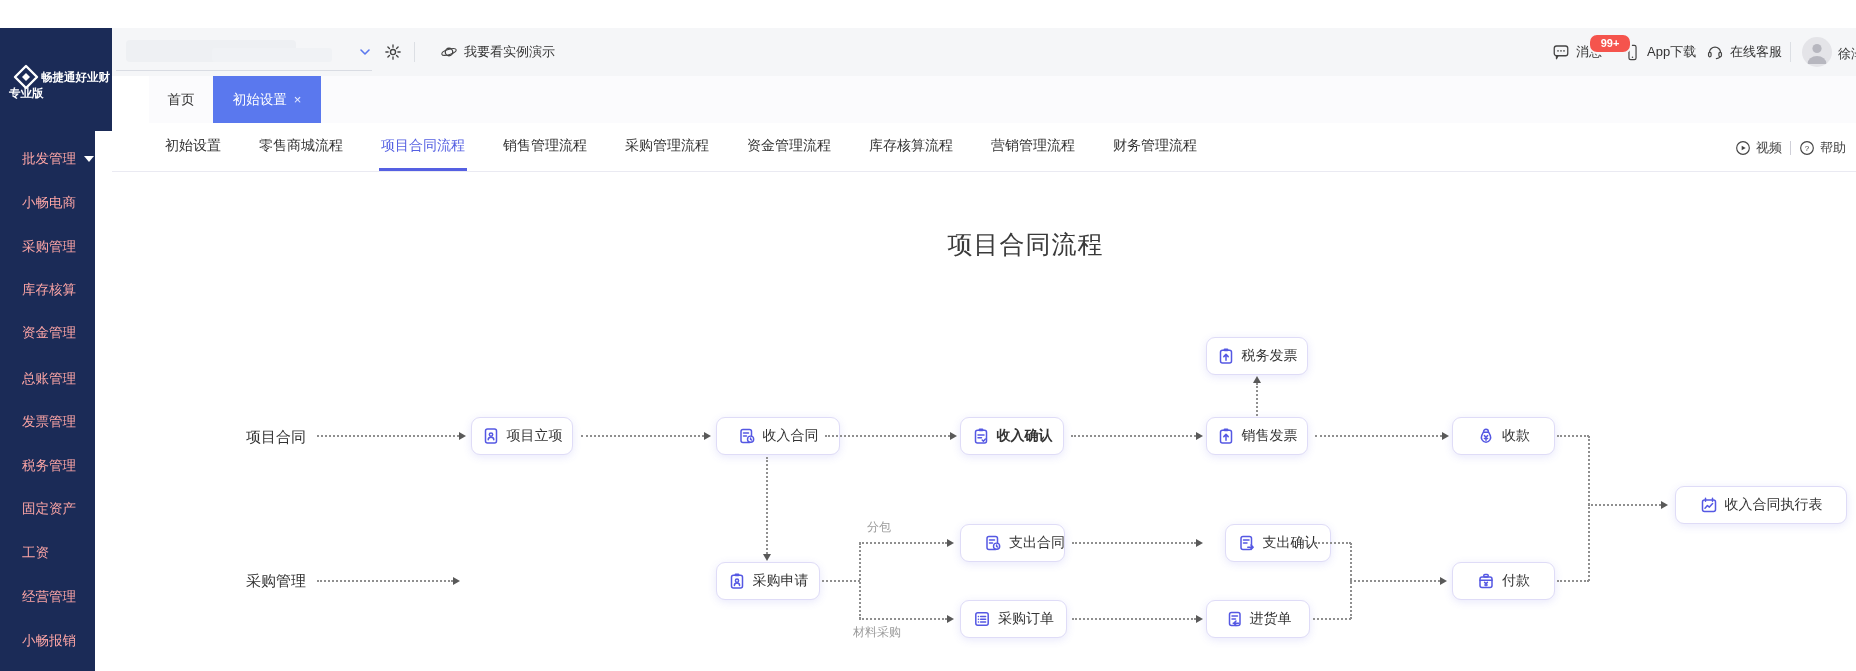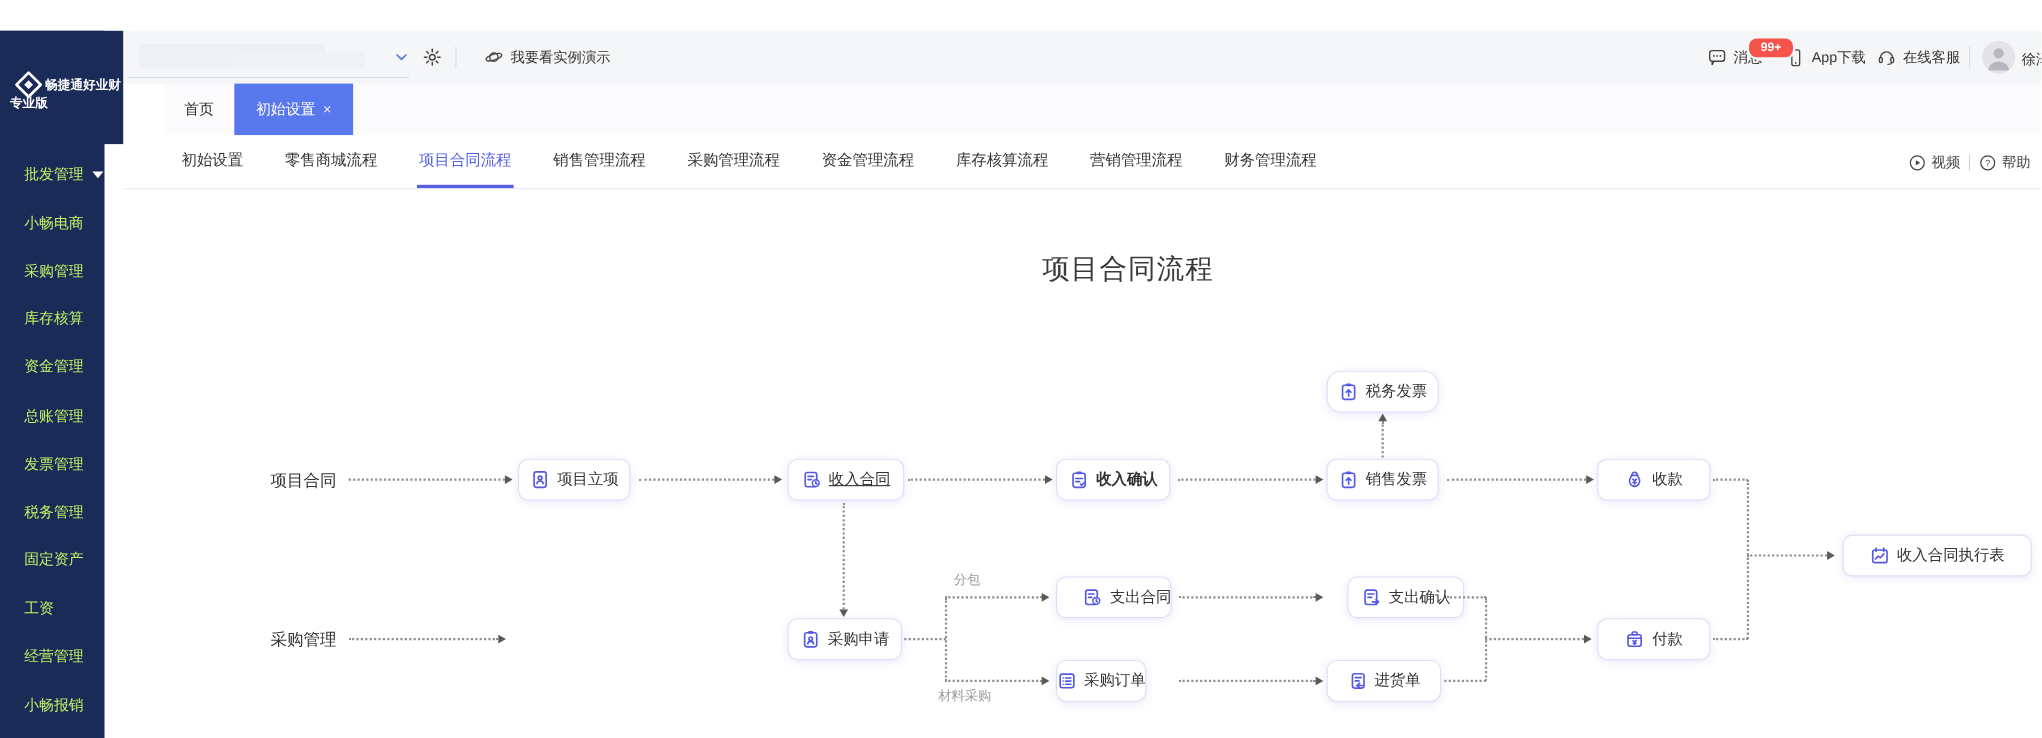--- a/index.html
+++ b/index.html
@@ -5,21 +5,21 @@
   html,body{margin:0;padding:0;background:#fff;}
   #page{position:relative;width:1856px;height:671px;overflow:hidden;background:#fff;
         font-family:"Liberation Sans","DejaVu Sans",sans-serif;color:#333;}
   
   .logo-block{position:absolute;left:0;top:28px;width:112px;height:103px;background:#1b2b57;z-index:6;}
   .sidebar{position:absolute;left:0;top:28px;width:95px;height:643px;background:#1b2b57;z-index:5;}
   .logo-mark{position:absolute;left:13px;top:36px;width:26px;height:26px;}
   .brand-name{position:absolute;left:41px;top:42px;width:70px;font-size:11.5px;font-weight:bold;color:#fff;letter-spacing:0;white-space:nowrap;overflow:hidden;}
   .brand-edition{position:absolute;left:9px;top:58px;font-size:11.5px;font-weight:bold;color:#fff;}
   .side-item{position:absolute;left:0;width:95px;height:30px;line-height:30px;padding-left:22px;box-sizing:border-box;
-             color:#bef264;font-size:13.5px;cursor:pointer;white-space:nowrap;}
+             color:#fca5a5;font-size:13.5px;cursor:pointer;white-space:nowrap;}
   .side-caret{display:inline-block;width:0;height:0;border-left:5px solid transparent;border-right:5px solid transparent;
               border-top:6px solid #fff;margin-left:8px;vertical-align:middle;}
   
   .topbar{position:absolute;left:112px;top:28px;width:1744px;height:48px;background:#f5f6f8;z-index:4;}
   .redact{position:absolute;left:14px;top:12px;width:170px;height:22px;background:#eef0f3;border-radius:4px;}
   .redact2{position:absolute;left:100px;top:20px;width:120px;height:14px;background:#f0f2f5;border-radius:3px;}
   .combo-underline{position:absolute;left:4px;top:42px;width:256px;border-bottom:1px solid #d9dce3;}
   .tb-ico{display:inline-block;vertical-align:middle;}
   .tb-item{position:absolute;top:0;height:48px;display:flex;align-items:center;gap:6px;font-size:13px;color:#333;cursor:pointer;}
   .tb-div{position:absolute;top:14px;width:1px;height:20px;background:#dcdfe4;}
@@ -52,26 +52,26 @@
         box-shadow:0 2px 8px rgba(95,92,228,.14);display:flex;align-items:center;justify-content:center;gap:7px;
         font-size:14px;color:#333;box-sizing:border-box;cursor:pointer;white-space:nowrap;}
   .node svg{flex:0 0 auto;}
   .dash-h{position:absolute;height:0;border-top:2px dotted #8f8f8f;}
   .dash-v{position:absolute;width:0;border-left:2px dotted #8f8f8f;}
   .ah{position:absolute;width:0;height:0;}
   .ah-r{border-left:7px solid #595959;border-top:4px solid transparent;border-bottom:4px solid transparent;}
   .ah-u{border-bottom:7px solid #595959;border-left:4px solid transparent;border-right:4px solid transparent;}
   .ah-d{border-top:7px solid #595959;border-left:4px solid transparent;border-right:4px solid transparent;}
   
-  .n1{left:376px;top:245px;width:102px;} .n2{left:621px;top:245px;width:106px;text-decoration:underline;}
-  .n3{left:865px;top:245px;width:104px;font-weight:bold;} .n4{left:1111px;top:165px;width:102px;border-radius:13px;}
+  .n1{left:376px;top:245px;width:102px;} .n2{left:621px;top:245px;width:124px;}
+  .n3{left:865px;top:245px;width:104px;font-weight:bold;} .n4{left:1111px;top:165px;width:102px;}
   .n5{left:1111px;top:245px;width:102px;} .n6{left:1357px;top:245px;width:103px;}
   .n7{left:1580px;top:314px;width:172px;} .n8{left:621px;top:390px;width:104px;}
   .n9{left:865px;top:352px;width:105px;padding-left:24px;} .n10{left:1130px;top:352px;width:106px;}
-  .n11{left:865px;top:428px;width:82px;} .n12{left:1111px;top:428px;width:104px;}
+  .n11{left:865px;top:428px;width:107px;} .n12{left:1111px;top:428px;width:104px;}
   .n13{left:1357px;top:390px;width:103px;}
 </style>
 </head>
 <body>
 
 <div id="page">
 
   <div class="sidebar">
     <div class="side-item" style="top:72px"><span>零售管理</span><span class="side-caret"></span></div>
     <div class="side-item" style="top:116px"><span>批发管理</span><span class="side-caret"></span></div>

